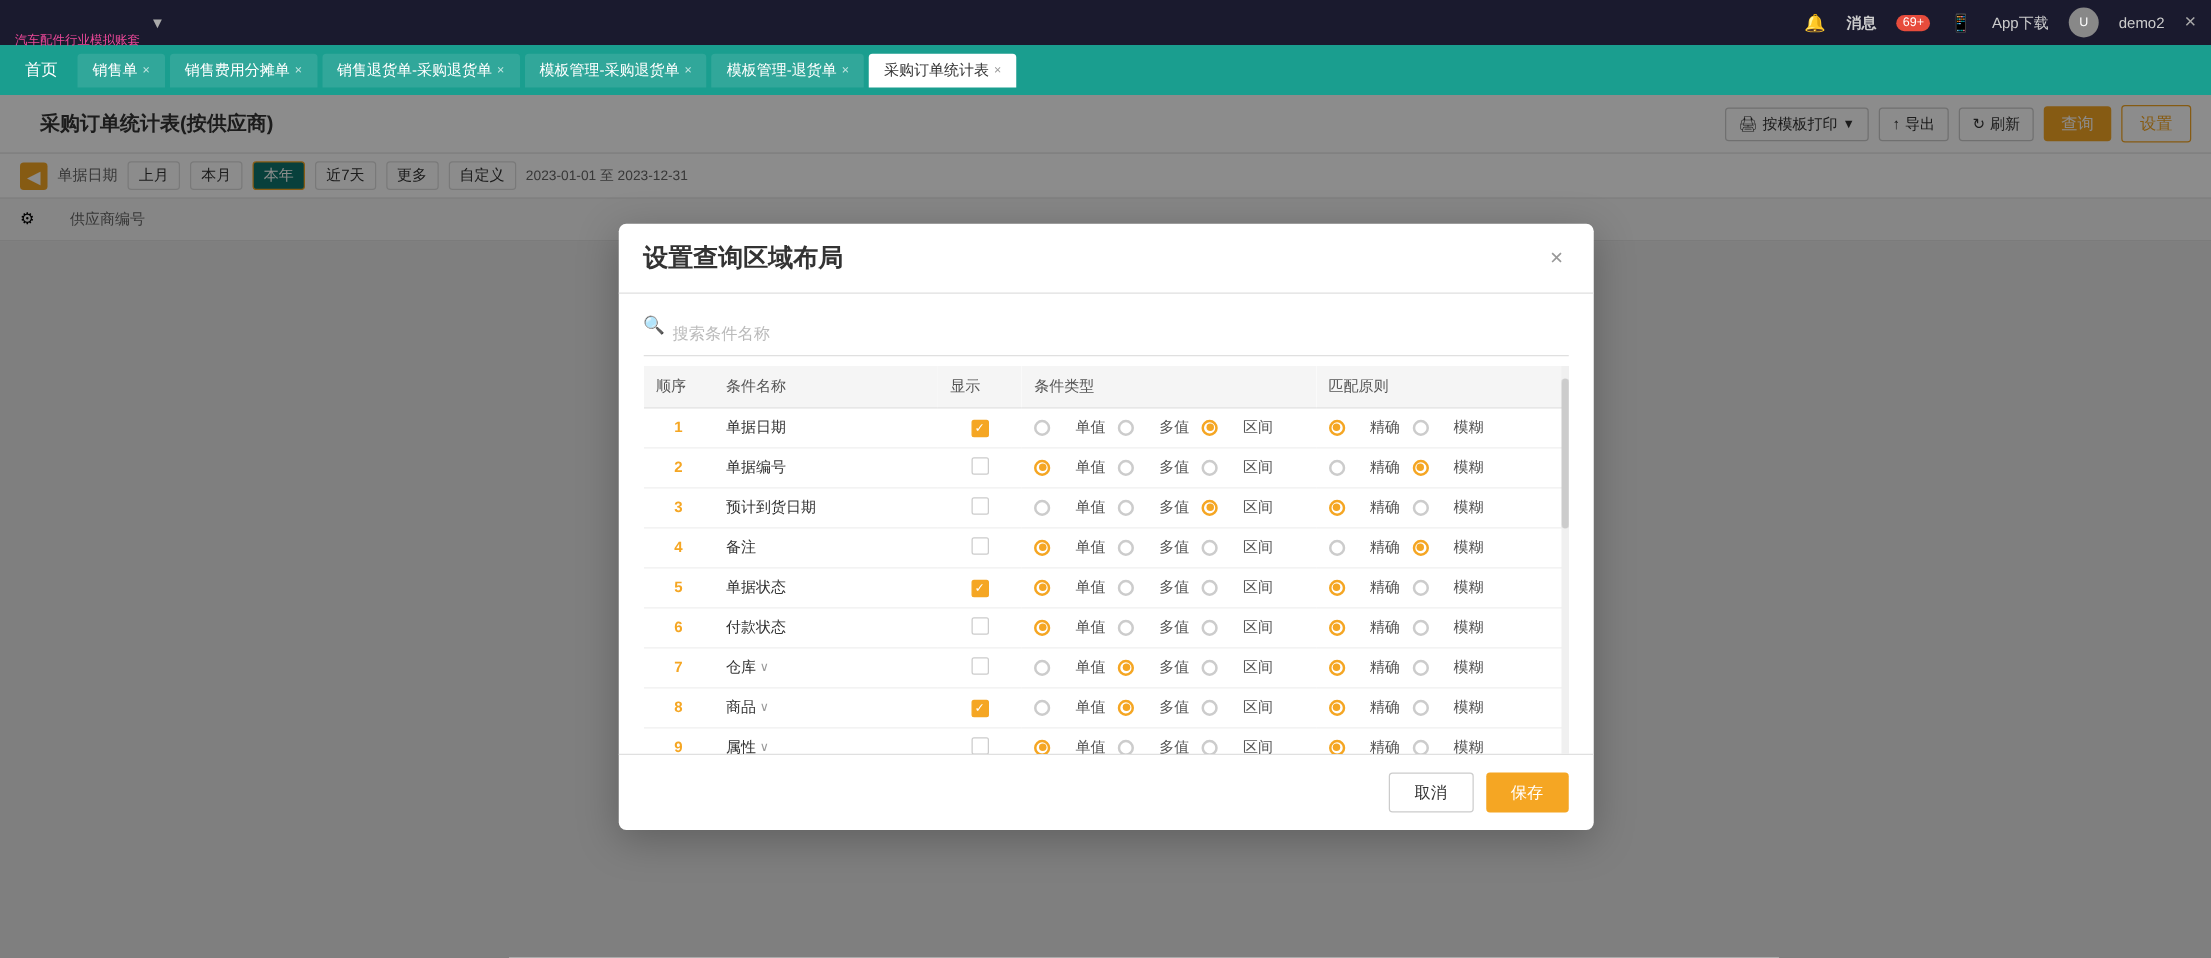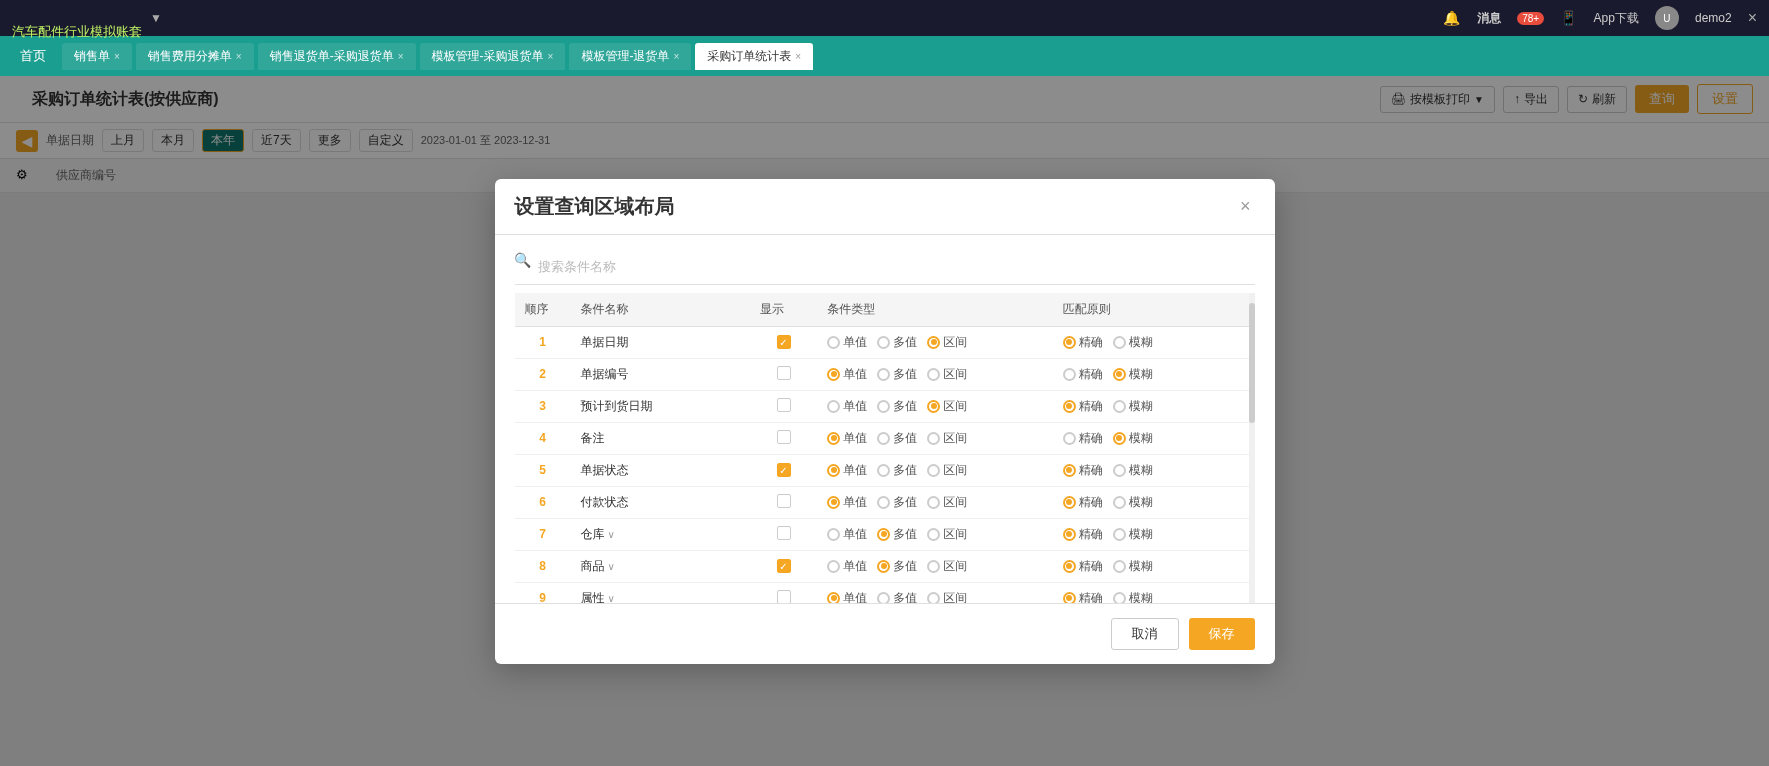--- a/index.html
+++ b/index.html
@@ -10,21 +10,21 @@
       height: 36px;
       background: #1a1a2e;
       display: flex;
       align-items: center;
       justify-content: space-between;
       padding: 0 12px;
       color: #ccc;
     }
     .topbar-left { display: flex; align-items: center; gap: 8px; font-size: 12px; }
     .topbar-right { display: flex; align-items: center; gap: 16px; font-size: 12px; }
-    .topbar-brand { color: #bef264; font-size: 13px; margin-top: 28px; }
+    .topbar-brand { color: #ec4899; font-size: 10px; margin-top: 28px; }
     .badge-red {
       background: #e74c3c;
       color: white;
       border-radius: 8px;
       padding: 1px 5px;
       font-size: 10px;
     }
     .close-x { color: #aaa; cursor: pointer; font-size: 16px; }
 
     
@@ -273,21 +273,21 @@
     }
     .cb-custom.checked {
       background: #f5a623;
       border-color: #f5a623;
       color: #fff;
     }
     .cb-custom.checked::after { content: '✓'; font-size: 10px; }
 
     
     .radio-group { display: flex; gap: 10px; align-items: center; }
-    .radio-item { display: flex; align-items: center; gap: 3px; cursor: pointer; }
+    .radio-item { display: flex; align-items: center; gap: 20px; cursor: pointer; }
     .radio-dot {
       width: 13px; height: 13px;
       border-radius: 50%;
       border: 2px solid #ccc;
       display: inline-flex;
       align-items: center;
       justify-content: center;
     }
     .radio-dot.selected {
       border-color: #f5a623;
@@ -351,21 +351,21 @@
 <body>
 
 <div class="topbar">
   <div class="topbar-left">
     <span class="topbar-brand">汽车配件行业模拟账套</span>
     <span style="cursor:pointer;color:#aaa;">▼</span>
   </div>
   <div class="topbar-right">
     <span style="font-size:14px;">🔔</span>
     <span style="cursor:pointer;font-weight:bold;">消息</span>
-    <span class="badge-red">78+</span>
+    <span class="badge-red">69+</span>
     <span style="font-size:14px;">📱</span>
     <span style="cursor:pointer;">App下载</span>
     <span style="width:24px;height:24px;border-radius:50%;background:#888;display:inline-flex;align-items:center;justify-content:center;color:#fff;font-size:10px;">U</span>
     <span style="cursor:pointer;">demo2</span>
     <span class="close-x">×</span>
   </div>
 </div>
 
 <div class="navbar">
   <div class="nav-item">首页</div>

